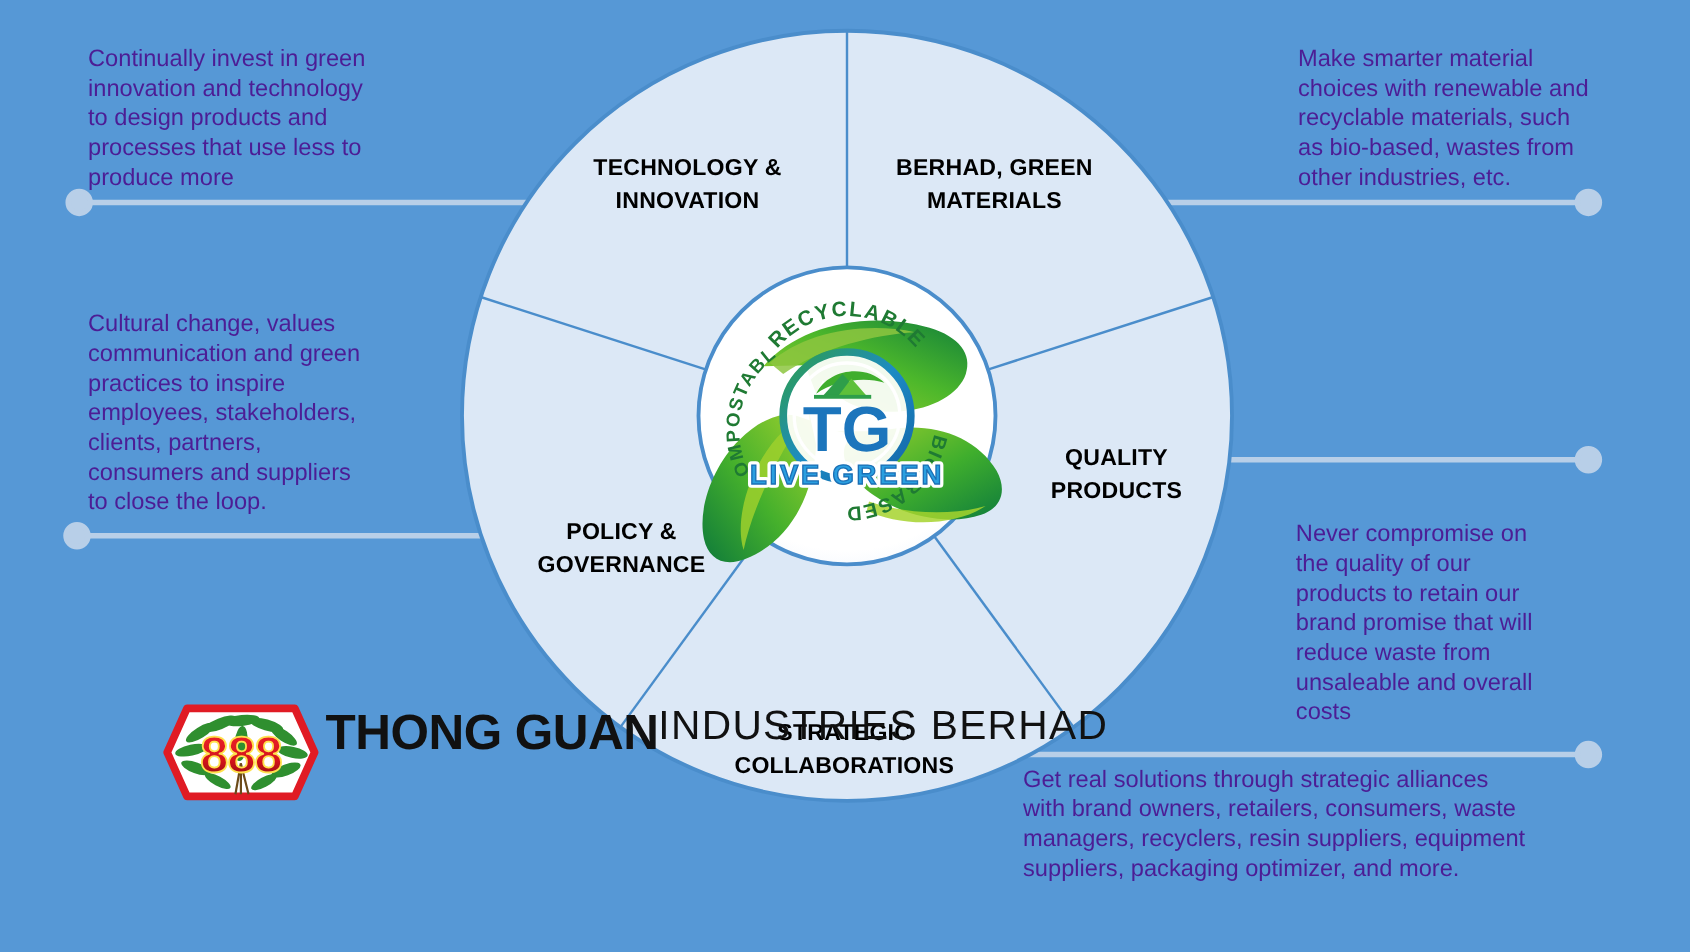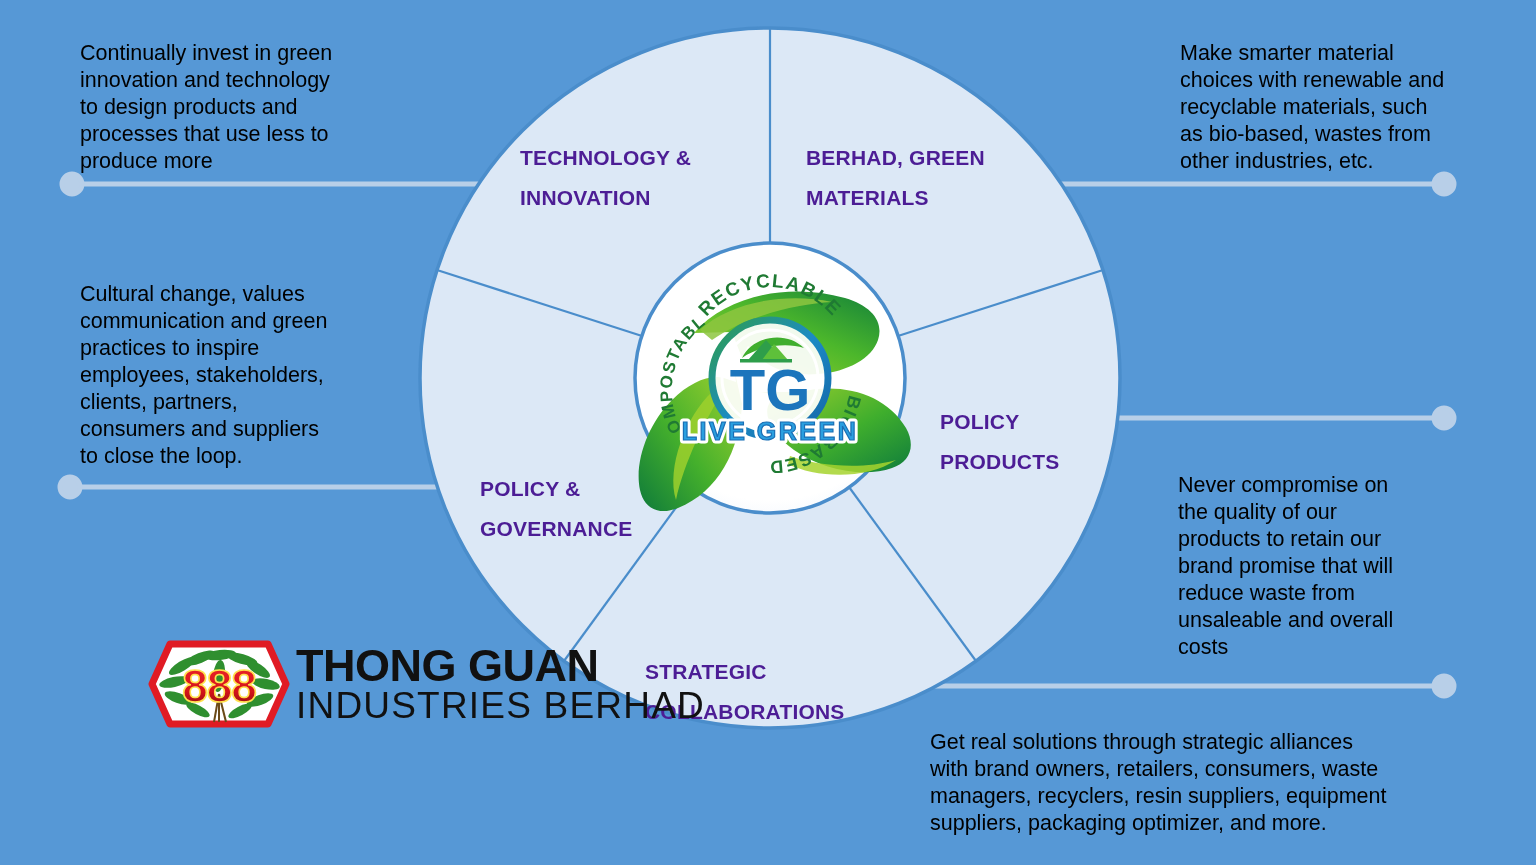--- a/index.html
+++ b/index.html
@@ -7,39 +7,39 @@
     width:1536px;height:865px;overflow:hidden;
     background:#5698d6;
     font-family:"Liberation Sans", sans-serif;
     position:relative;
   }
   #stage{position:absolute;inset:0;width:1536px;height:865px;}
   svg.layer{position:absolute;left:0;top:0;width:1536px;height:865px;}
 
   .callout{
     position:absolute;
-    color:#000000;
+    color:#4c1d95;
     font-size:21.5px;
     line-height:27px;
     font-family:"Liberation Sans", sans-serif;
     white-space:pre-line;
   }
   .seg-label{
     position:absolute;
-    color:#4c1d95;
+    color:#000000;
     font-weight:bold;
     font-size:21px;
-    line-height:40px;
-    text-align:left;
+    line-height:30px;
+    text-align:center;
     white-space:pre-line;
     letter-spacing:0.2px;
   }
   .brand{
     position:absolute;left:296px;top:643px;
-    display:flex;flex-direction:column;justify-content:center;
+    display:flex;flex-direction:row;justify-content:center;
   }
   .brand-name{
     font-size:45px;font-weight:bold;color:#111111;
     letter-spacing:-0.5px;line-height:46px;
     font-family:"Liberation Sans", sans-serif;
   }
   .brand-sub{
     font-size:37px;color:#111111;letter-spacing:1.2px;line-height:34px;
     font-family:"Liberation Sans", sans-serif;
   }
@@ -182,21 +182,21 @@
       <text x="770" y="440" text-anchor="middle" font-family="Liberation Sans, sans-serif" font-size="25" font-weight="bold" letter-spacing="2.5" fill="#2a9fe0" stroke="#1a6fb5" stroke-width="1.2">LIVE GREEN</text>
     </g>
   </svg>
 
   <div class="seg-label" style="left:520px;top:138px;width:210px;">TECHNOLOGY &amp;
 INNOVATION</div>
 
   <div class="seg-label" style="left:806px;top:138px;width:196px;">BERHAD, GREEN
 MATERIALS</div>
 
-  <div class="seg-label" style="left:940px;top:402px;width:150px;">POLICY
+  <div class="seg-label" style="left:940px;top:402px;width:150px;">QUALITY
 PRODUCTS</div>
 
   <div class="seg-label" style="left:645px;top:652px;width:245px;">STRATEGIC
 COLLABORATIONS</div>
 
   <div class="seg-label" style="left:480px;top:469px;width:170px;">POLICY &amp;
 GOVERNANCE</div>
 
   <div class="callout" style="left:80px;top:40px;width:300px;">Continually invest in green
 innovation and technology
@@ -219,21 +219,21 @@
 to close the loop.</div>
 
   <div class="callout" style="left:1178px;top:428px;width:280px;margin-top:44px;">Never compromise on
 the quality of our
 products to retain our
 brand promise that will
 reduce waste from
 unsaleable and overall
 costs</div>
 
-  <div class="callout" style="left:930px;top:695px;width:510px;margin-top:34px;">Get real solutions through strategic alliances
+  <div class="callout" style="left:930px;top:695px;width:510px;">Get real solutions through strategic alliances
 with brand owners, retailers, consumers, waste
 managers, recyclers, resin suppliers, equipment
 suppliers, packaging optimizer, and more.</div>
 
   <svg class="badge" viewBox="0 0 142 96">
     <defs>
       <linearGradient id="digitGrad" x1="0%" y1="0%" x2="0%" y2="100%">
         <stop offset="0%" stop-color="#f0262c"></stop>
         <stop offset="60%" stop-color="#d4131a"></stop>
         <stop offset="100%" stop-color="#7d0c10"></stop>

